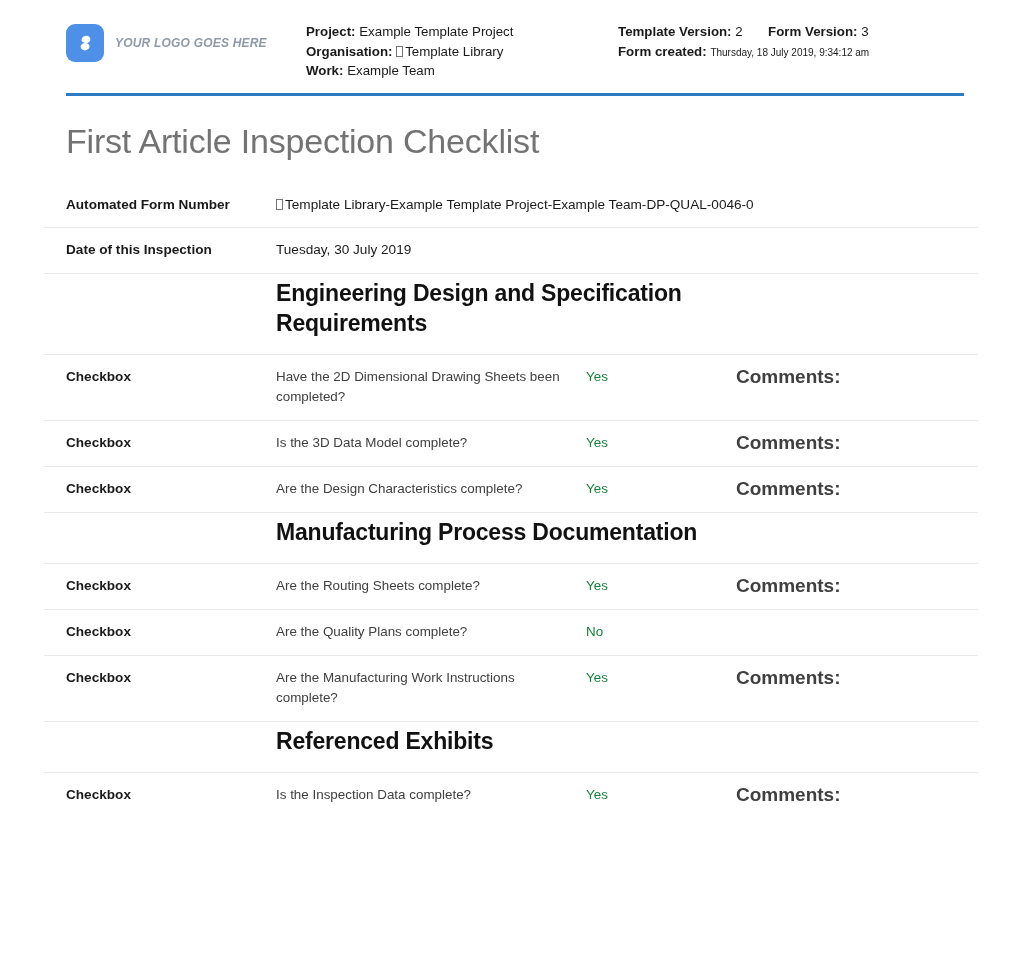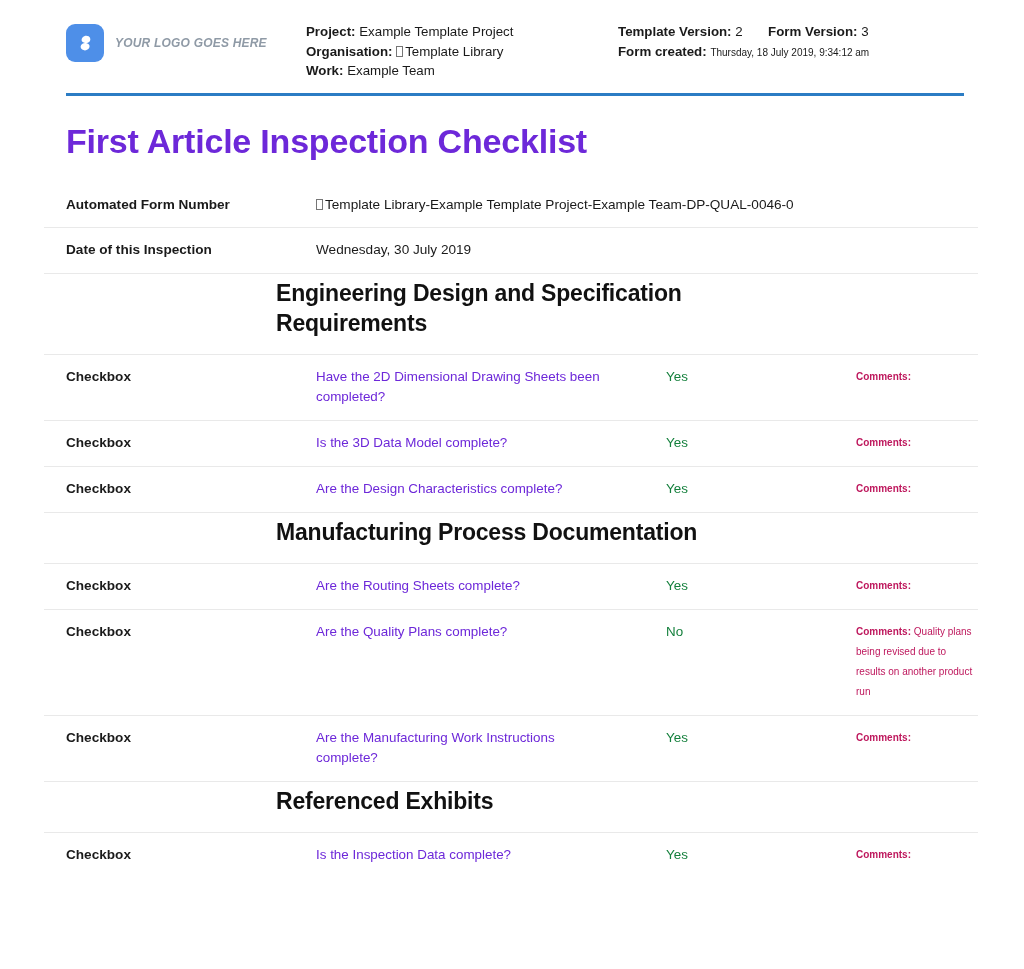--- a/index.html
+++ b/index.html
@@ -84,40 +84,39 @@
 
   .blue-rule {
     height: 3px;
     background: #2b7cc4;
     margin: 12px 60px 0 66px;
   }
 
   
   .doc-title {
     font-size: 34px;
-    font-weight: bold;
+    font-weight: normal;
     letter-spacing: -0.2px;
-    color: #6d28d9;
+    color: #737373;
     margin: 26px 0 0 66px;
   }
 
   
   .form-table {
     margin-top: 22px;
     padding: 0 46px 0 44px;
     box-sizing: border-box;
   }
 
   .row {
     display: flex;
     align-items: flex-start;
     border-top: 1px solid #e9e9e9;
     padding: 12px 0 13px 0;
     box-sizing: border-box;
-    gap: 40px;
   }
   .row:first-child { border-top: none; }
 
   .c-label {
     flex: 0 0 232px;
     padding-left: 22px;
     box-sizing: border-box;
     font-weight: bold;
     font-size: 13.6px;
     line-height: 19px;
@@ -130,33 +129,33 @@
     color: #1a1a1a;
   }
 
   
   .c-q {
     flex: 0 0 310px;
     font-size: 13.4px;
     line-height: 20px;
     padding-right: 14px;
     box-sizing: border-box;
-    color: #6d28d9;
+    color: #404040;
   }
   .c-ans {
     flex: 0 0 150px;
     font-size: 13.4px;
     line-height: 20px;
     color: #15803d;
   }
   .c-comments {
     flex: 1 1 auto;
-    font-size: 10px;
+    font-size: 19px;
     line-height: 20px;
-    color: #be185d;
+    color: #404040;
     max-width: 200px;
   }
   .c-comments .lbl { font-weight: bold; }
 
   
   .section-row {
     display: flex;
     border-top: 1px solid #e9e9e9;
     padding: 4px 0 16px 0;
   }
@@ -225,21 +224,21 @@
   <div class="form-table">
 
     <div class="row">
       <div class="c-label">Automated Form Number</div>
       <div class="c-value"><span class="tofu"></span><span>Template Library-Example Template Project-Example Team-DP-QUAL-0046-0</span></div>
     </div>
 
 
     <div class="row">
       <div class="c-label">Date of this Inspection</div>
-      <div class="c-value">Wednesday, 30 July 2019</div>
+      <div class="c-value">Tuesday, 30 July 2019</div>
     </div>
 
     <div class="section-row">
       <div class="spacer"></div>
       <h2>Engineering Design and Specification Requirements</h2>
     </div>
 
     <div class="row">
       <div class="c-label">Checkbox</div>
       <div class="c-q">Have the 2D Dimensional Drawing Sheets been completed?</div>
@@ -270,21 +269,20 @@
       <div class="c-label">Checkbox</div>
       <div class="c-q">Are the Routing Sheets complete?</div>
       <div class="c-ans">Yes</div>
       <div class="c-comments"><span class="lbl">Comments:</span><span></span></div>
     </div>
 
     <div class="row">
       <div class="c-label">Checkbox</div>
       <div class="c-q">Are the Quality Plans complete?</div>
       <div class="c-ans">No</div>
-      <div class="c-comments"><span class="lbl">Comments:</span><span> Quality plans being revised due to results on another product run</span></div>
     </div>
 
     <div class="row">
       <div class="c-label">Checkbox</div>
       <div class="c-q">Are the Manufacturing Work Instructions complete?</div>
       <div class="c-ans">Yes</div>
       <div class="c-comments"><span class="lbl">Comments:</span><span></span></div>
     </div>
 
     <div class="section-row">

